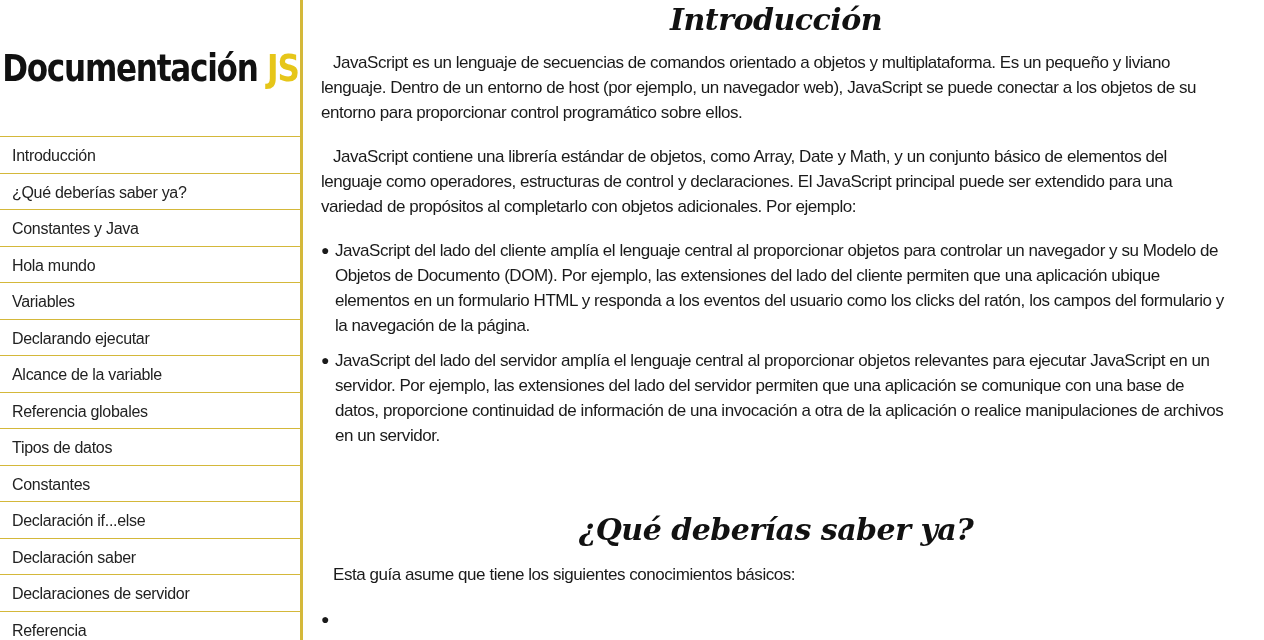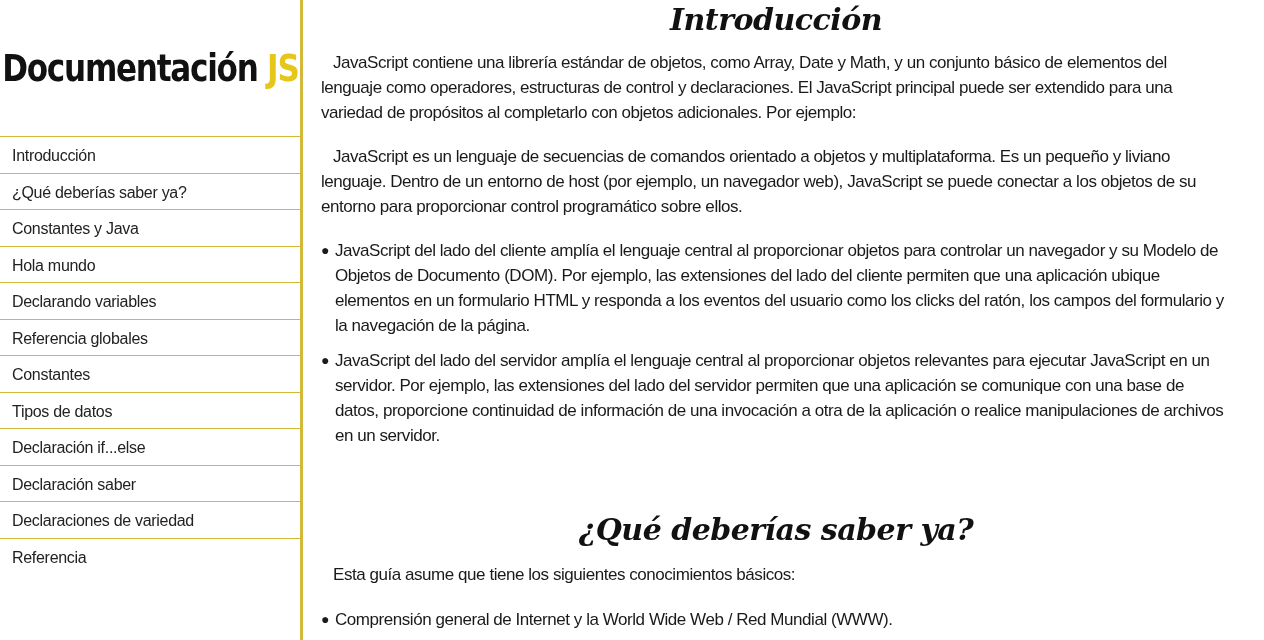--- a/index.html
+++ b/index.html
@@ -124,66 +124,71 @@
     <li>
         <a class="nav-link" href="#">¿Qué deberías saber ya?</a>
       </li>
     <li>
         <a class="nav-link" href="#">Constantes y Java</a>
       </li>
     <li>
         <a class="nav-link" href="#">Hola mundo</a>
       </li>
     <li>
-        <a class="nav-link" href="#">Declarando variables</a>
+        <a class="nav-link" href="#">Variables</a>
+      </li>
+    <li>
+        <a class="nav-link" href="#">Declarando ejecutar</a>
+      </li>
+    <li>
+        <a class="nav-link" href="#">Alcance de la variable</a>
       </li>
     <li>
         <a class="nav-link" href="#">Referencia globales</a>
       </li>
     <li>
-        <a class="nav-link" href="#">Constantes</a>
+        <a class="nav-link" href="#">Tipos de datos</a>
       </li>
     <li>
-        <a class="nav-link" href="#">Tipos de datos</a>
+        <a class="nav-link" href="#">Constantes</a>
       </li>
     <li>
         <a class="nav-link" href="#">Declaración if...else</a>
       </li>
     <li>
         <a class="nav-link" href="#">Declaración saber</a>
       </li>
     <li>
-        <a class="nav-link" href="#">Declaraciones de variedad</a>
+        <a class="nav-link" href="#">Declaraciones de servidor</a>
       </li>
     <li>
         <a class="nav-link" href="#">Referencia</a>
       </li>
   </ul>
 </nav>
 
 <main id="main-doc">
   <section class="main-section" id="sec1">
     <header>Introducción</header>
+    <p class="para">JavaScript es un lenguaje de secuencias de comandos orientado a objetos y multiplataforma. Es un pequeño y liviano lenguaje. Dentro de un entorno de host (por ejemplo, un navegador web), JavaScript se puede conectar a los objetos de su entorno para proporcionar control programático sobre ellos.</p>
     <p class="para">JavaScript contiene una librería estándar de objetos, como Array, Date y Math, y un conjunto básico de elementos del lenguaje como operadores, estructuras de control y declaraciones. El JavaScript principal puede ser extendido para una variedad de propósitos al completarlo con objetos adicionales. Por ejemplo:</p>
-    <p class="para">JavaScript es un lenguaje de secuencias de comandos orientado a objetos y multiplataforma. Es un pequeño y liviano lenguaje. Dentro de un entorno de host (por ejemplo, un navegador web), JavaScript se puede conectar a los objetos de su entorno para proporcionar control programático sobre ellos.</p>
     <ul class="bullets">
       <li>
         <span class="bullet">●</span>
         <span>JavaScript del lado del cliente amplía el lenguaje central al proporcionar objetos para controlar un navegador y su Modelo de Objetos de Documento (DOM). Por ejemplo, las extensiones del lado del cliente permiten que una aplicación ubique elementos en un formulario HTML y responda a los eventos del usuario como los clicks del ratón, los campos del formulario y la navegación de la página.</span>
       </li>
       <li>
         <span class="bullet">●</span>
         <span>JavaScript del lado del servidor amplía el lenguaje central al proporcionar objetos relevantes para ejecutar JavaScript en un servidor. Por ejemplo, las extensiones del lado del servidor permiten que una aplicación se comunique con una base de datos, proporcione continuidad de información de una invocación a otra de la aplicación o realice manipulaciones de archivos en un servidor.</span>
       </li>
     </ul>
   </section>
 
   <section class="main-section" id="sec2">
     <header>¿Qué deberías saber ya?</header>
     <p class="para">Esta guía asume que tiene los siguientes conocimientos básicos:</p>
     <ul class="bullets">
       <li>
         <span class="bullet">●</span>
-        <span>Comprensión general de Internet y la World Wide Web / Red Mundial (WWW).</span>
       </li>
     </ul>
   </section>
 </main>
 
 </body></html>

